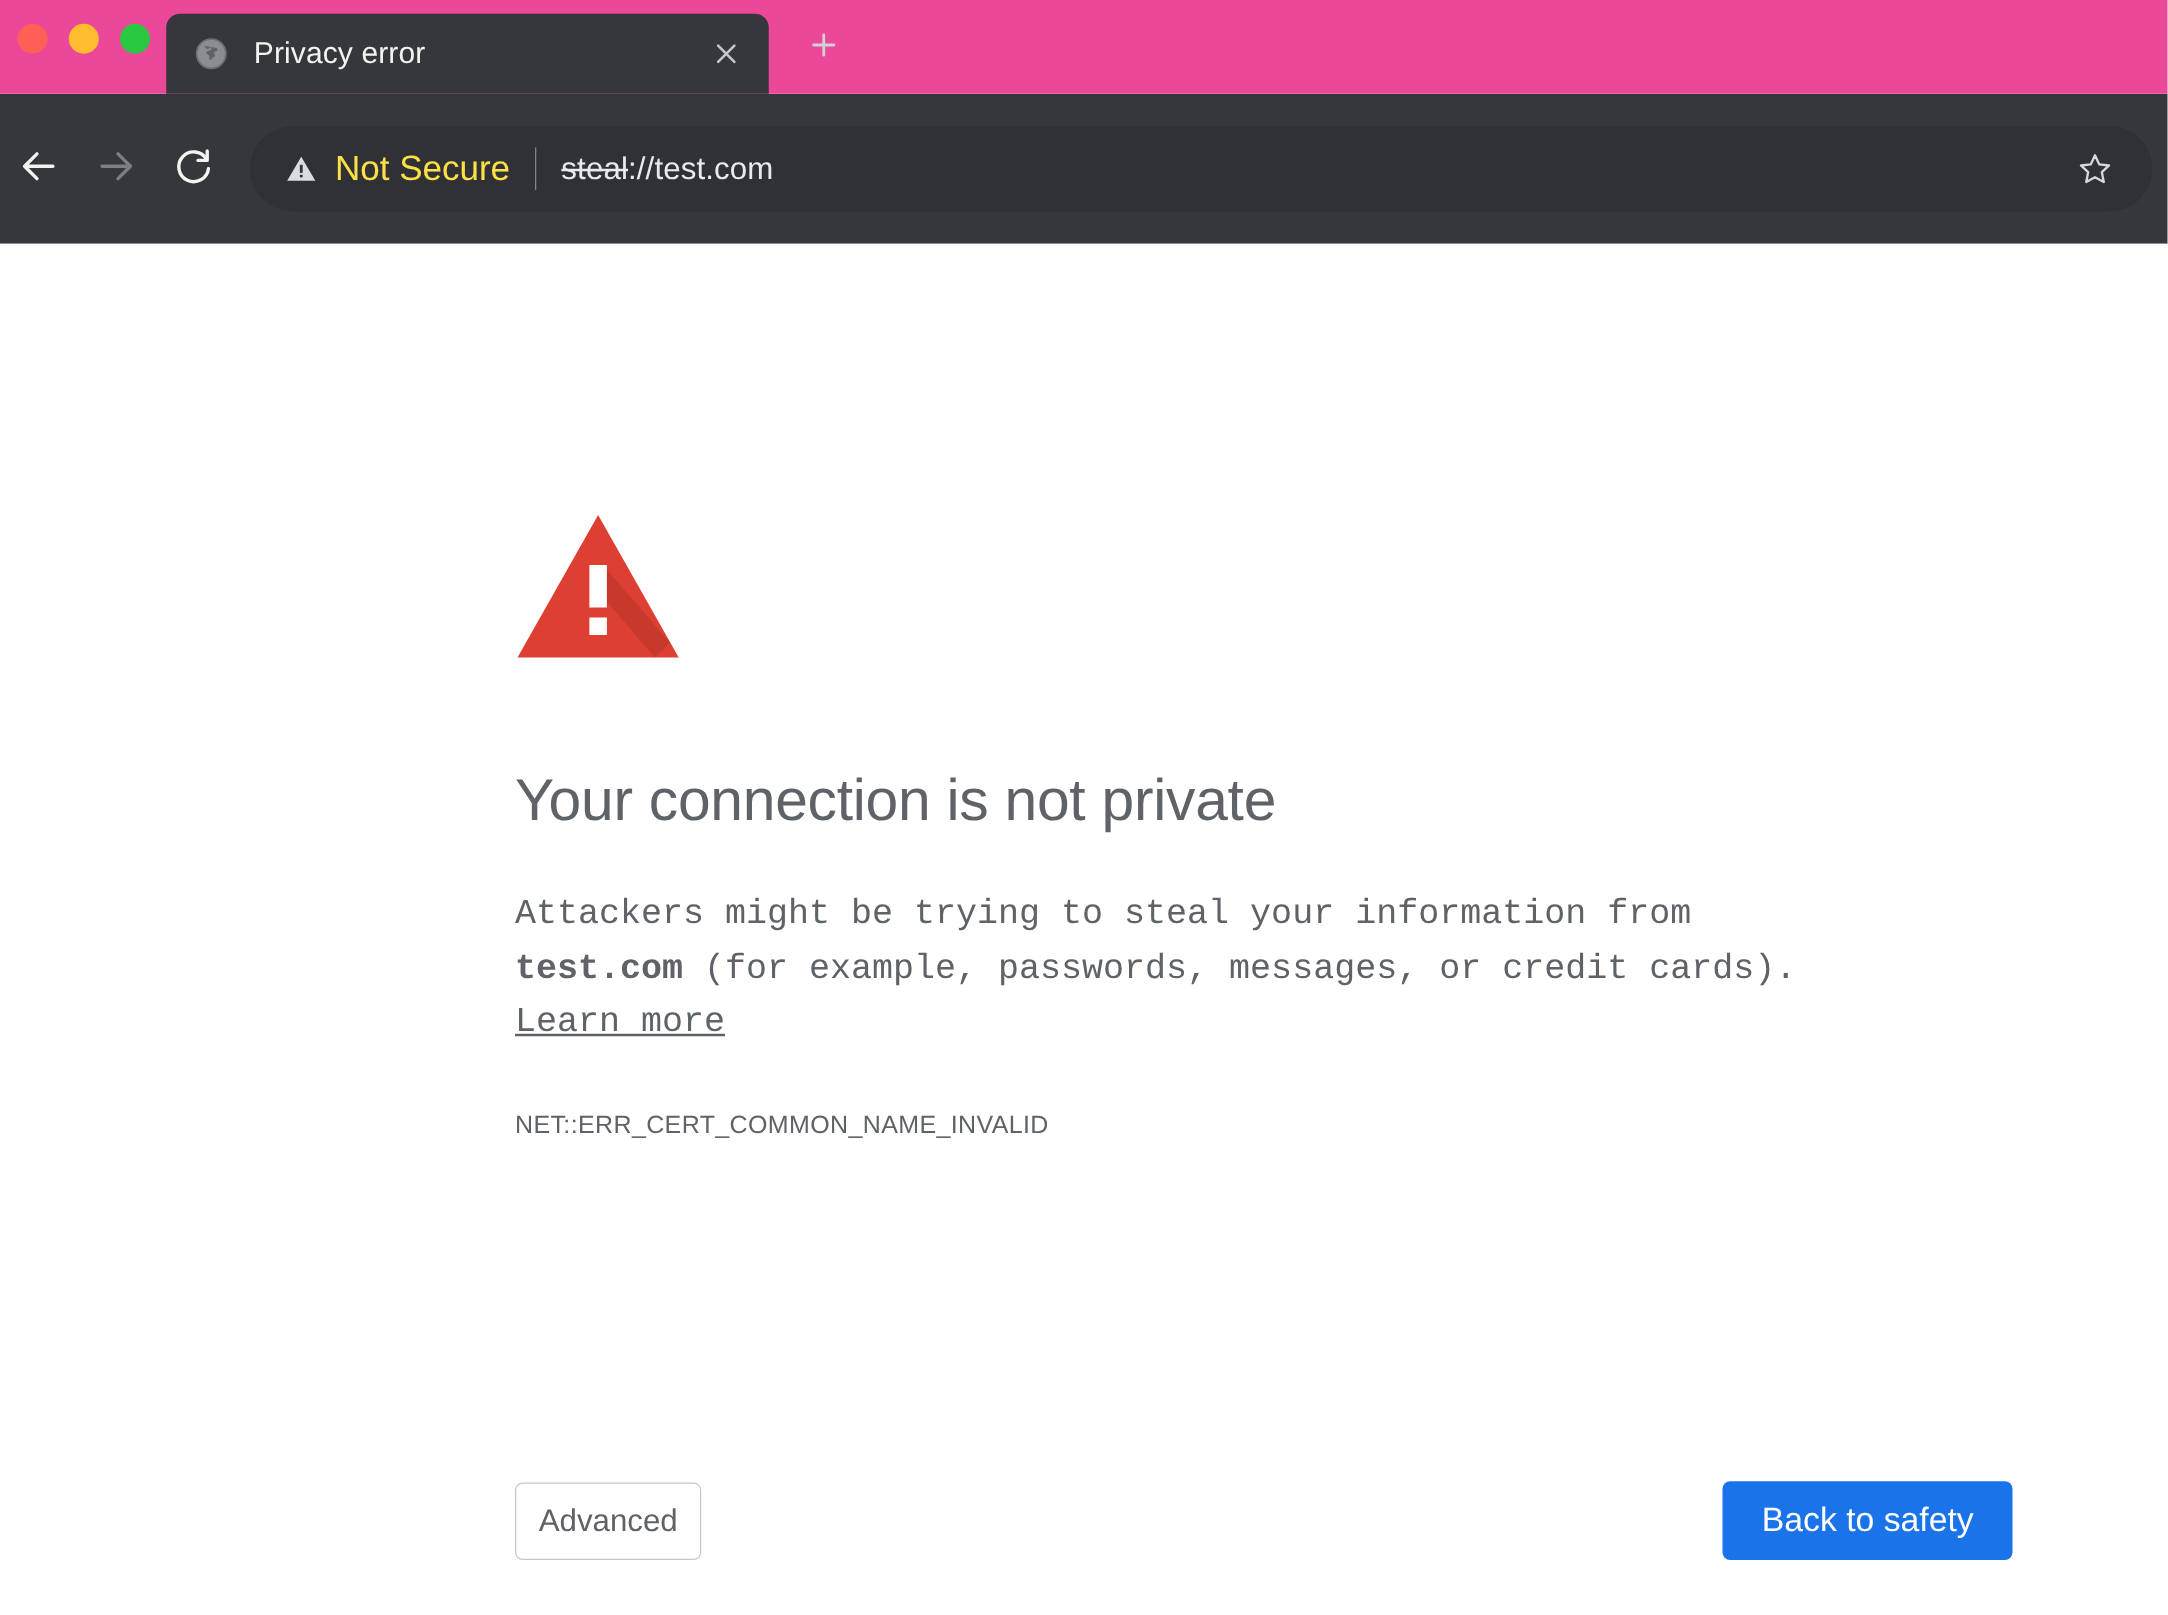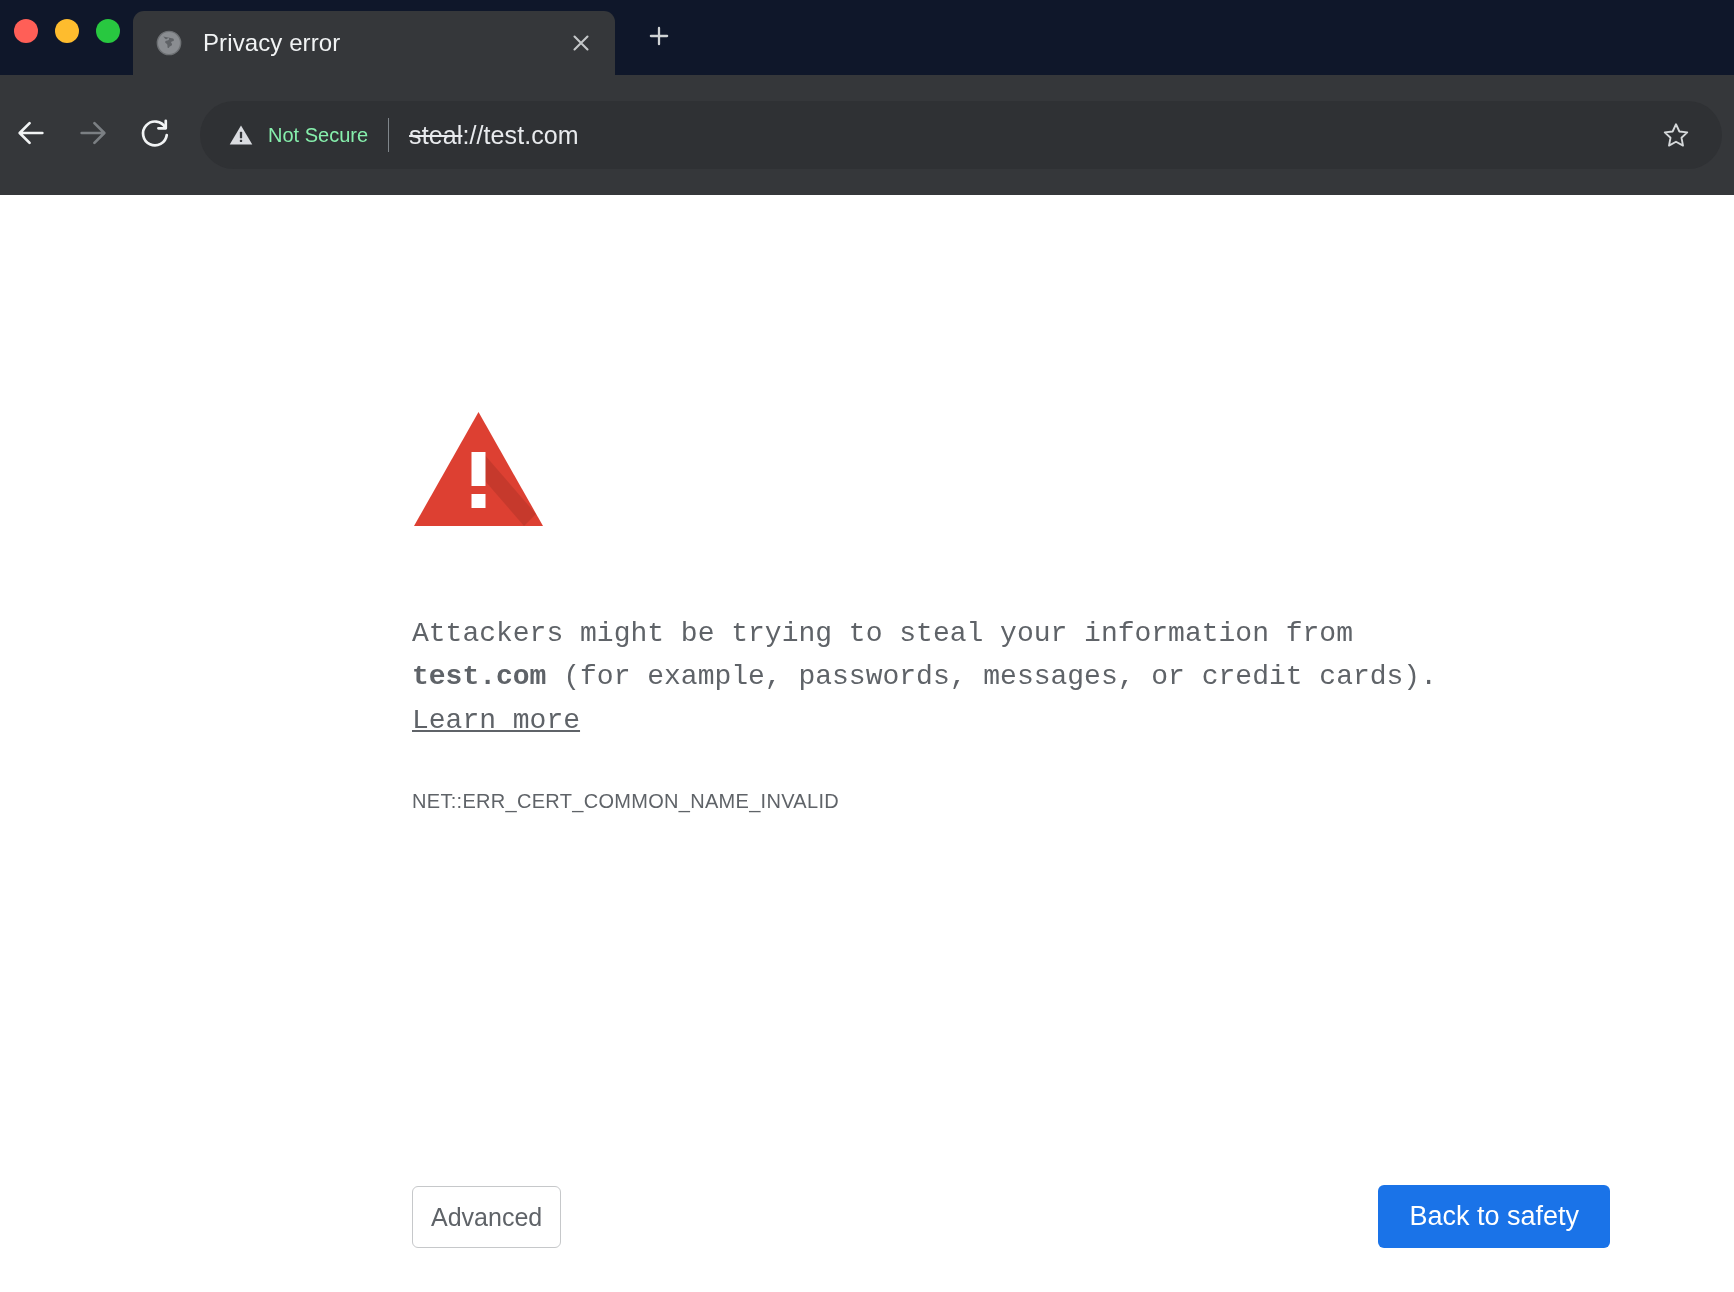--- a/index.html
+++ b/index.html
@@ -21,21 +21,21 @@
     width: 1734px;
     height: 1292px;
     position: relative;
     background: #ffffff;
     display: flex;
     flex-direction: column;
   }
 
   .tabstrip {
     height: 75px;
-    background: #0f172a;
+    background: #ec4899;
     position: relative;
     display: flex;
     align-items: flex-end;
     flex: 0 0 auto;
     padding-left: 40px;
   }
 
   .traffic-lights {
     position: absolute;
     left: 14px;
@@ -139,22 +139,22 @@
     box-sizing: border-box;
   }
   .notsecure-icon {
     width: 26px;
     height: 26px;
     flex: 0 0 auto;
     margin-right: 14px;
     display: block;
   }
   .notsecure-text {
-    color: #86efac;
-    font-size: 20px;
+    color: #fde047;
+    font-size: 28px;
     white-space: nowrap;
     flex: 0 0 auto;
   }
   .omni-sep {
     width: 1px;
     height: 34px;
     background: #80868b;
     margin: 0 20px;
     flex: 0 0 auto;
   }
@@ -352,20 +352,21 @@
 
       <span class="warn-icon">
         <svg viewBox="0 0 133 118" width="133" height="118">
           <path d="M66.5 2 L131 116 L2 116 Z" fill="#dd4032"></path>
           <path d="M72 44 L124 104 L112 116 L60 56 Z" fill="#000000" opacity="0.10"></path>
           <rect x="59.5" y="42" width="14" height="34" fill="#ffffff"></rect>
           <rect x="59.5" y="84" width="14" height="14" fill="#ffffff"></rect>
         </svg>
       </span>
 
+      <h1 class="headline">Your connection is not private</h1>
 
       <p class="body-text"><span>Attackers might be trying to steal your information from </span><b>test.com</b><span> (for example, passwords, messages, or credit cards). </span><a class="learn-more">Learn more</a></p>
 
       <p class="errcode">NET::ERR_CERT_COMMON_NAME_INVALID</p>
     </div>
 
     <div class="btn-row">
       <button class="btn-advanced">Advanced</button>
       <button class="btn-safety">Back to safety</button>
     </div>

